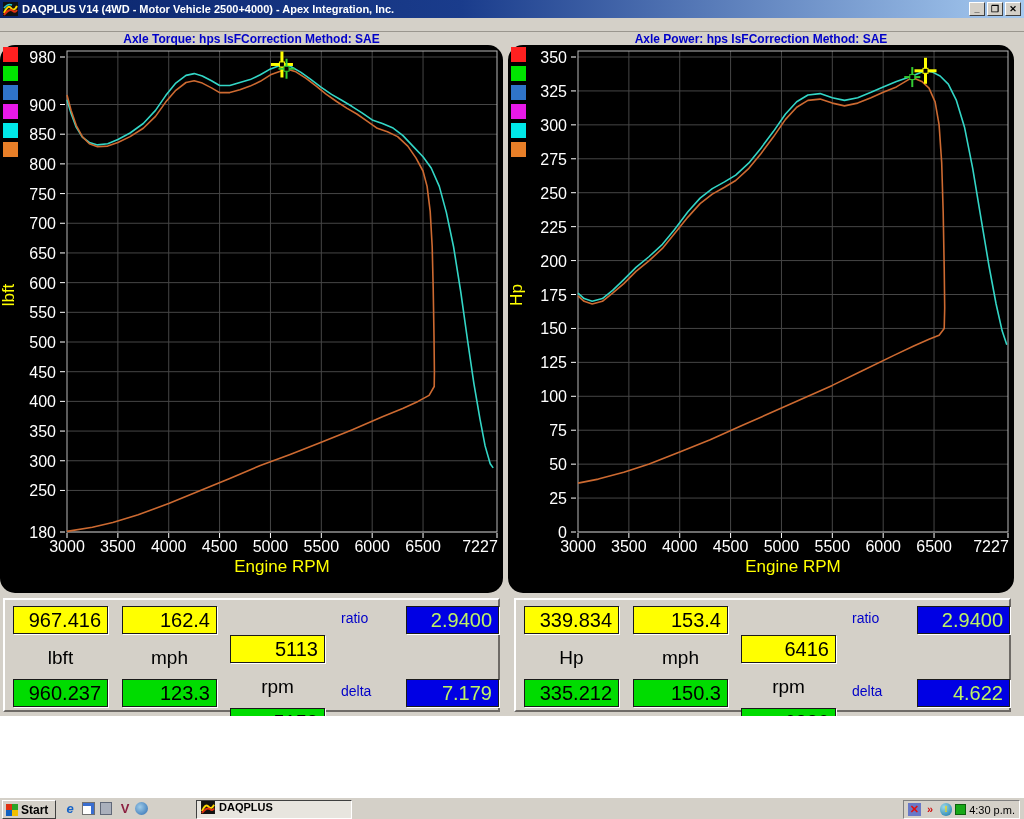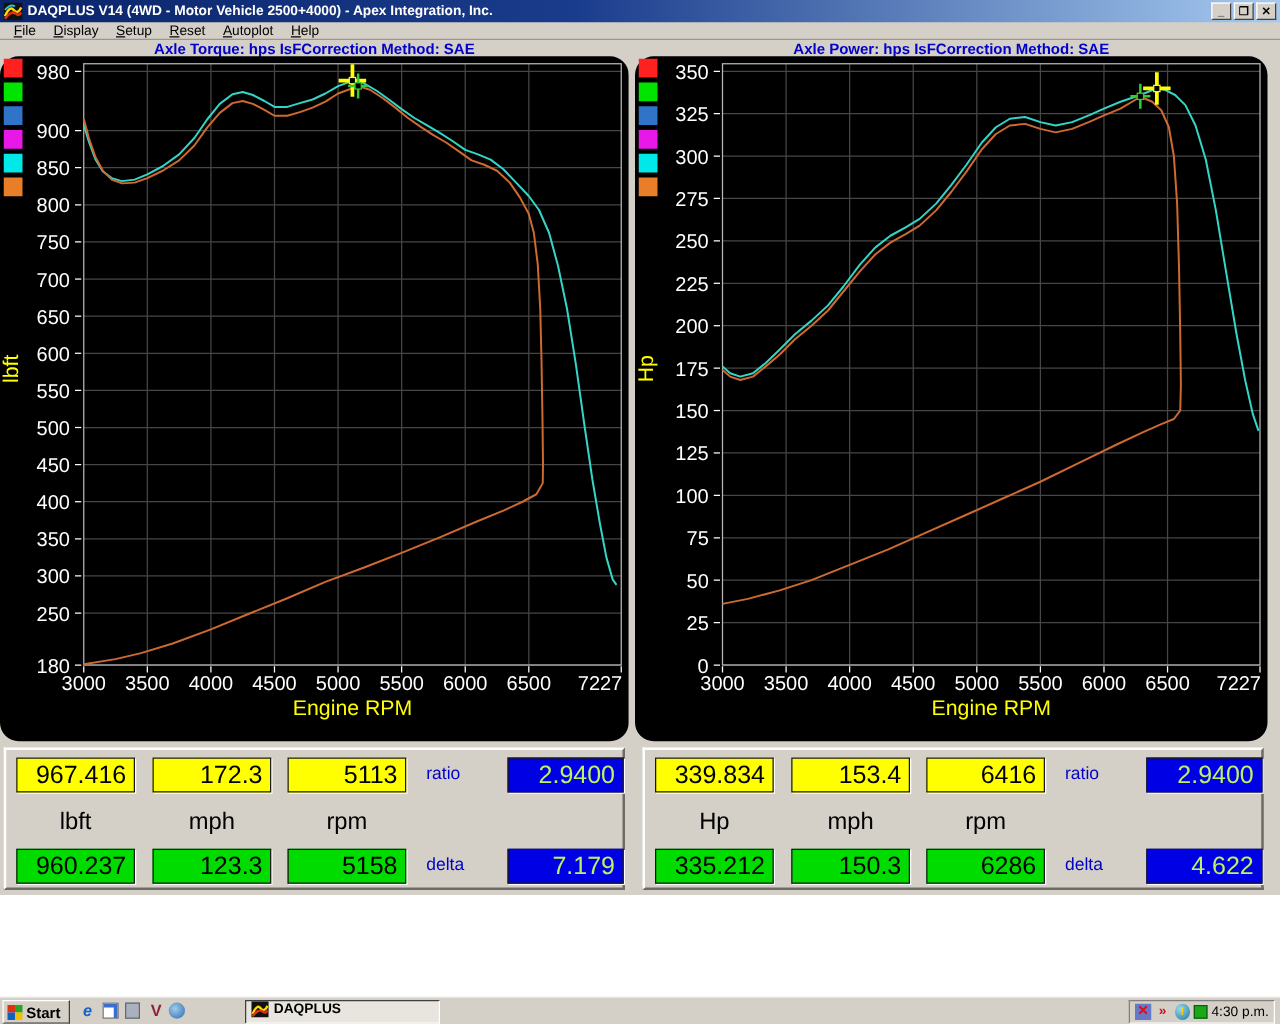--- a/index.html
+++ b/index.html
@@ -42,21 +42,21 @@
   
   .readout { position:absolute; top:598px; width:497px; height:114px;
     background:#d4d0c8; border:2px solid; border-color:#fff #6e6a66 #6e6a66 #fff; }
   #readout0 { left:3px; } #readout1 { left:514px; }
   .vbox { position:absolute; width:95px; height:28px; border:1px solid #1a1a1a;
     font-size:20px; line-height:26px; text-align:right; padding-right:6px; color:#000;
     box-shadow:1px 1px 0 #fff; }
   .vbox.yellow { background:#ffff00; top:6px; }
   .vbox.green  { background:#00dc00; top:79px; }
   .vbox.blue   { background:#0000e4; color:#bef264; width:93px; left:401px; }
-  .c1 { left:8px; } .c2 { left:117px; } .c3 { left:225px; }
+  .c1 { left:8px; } .c2 { left:117px; } .c3 { left:225px;margin-top:29px; }
   .unit-label { position:absolute; top:47px; width:95px; text-align:center;
     font-size:19px; color:#000; }
   .blue-label { position:absolute; left:336px; font-size:14px; color:#0000c8; }
 
   
   .footer { position:absolute; left:0; top:716px; width:1024px; height:81px; background:#fff; }
   .field-row { position:absolute; height:16px; }
 
   
   .taskbar { position:absolute; left:0; top:797px; width:1024px; height:22px;
@@ -93,28 +93,20 @@
       <path d="M1 6 Q5 1 9 3" stroke="#28c8c8" stroke-width="1.5" fill="none"></path>
     </svg>
     <span class="title">DAQPLUS V14 (4WD - Motor Vehicle 2500+4000) - Apex Integration, Inc.</span>
     <span class="winbtns">
       <span class="wbtn">_</span>
       <span class="wbtn">❐</span>
       <span class="wbtn">✕</span>
     </span>
   </div>
 
-  <div class="menubar">
-    <span class="menu-item">File</span>
-    <span class="menu-item">Display</span>
-    <span class="menu-item">Setup</span>
-    <span class="menu-item">Reset</span>
-    <span class="menu-item">Autoplot</span>
-    <span class="menu-item">Help</span>
-  </div>
 
   <div class="headerstrip">
     <div class="chart-header left">
       <span>Axle Torque: hps IsF</span>
       <span>Correction Method: SAE</span>
     </div>
     <div class="chart-header right">
       <span>Axle Power: hps IsF</span>
       <span>Correction Method: SAE</span>
     </div>
@@ -298,21 +290,21 @@
         <line x1="417.49940856399337" y1="12.79671428571428" x2="417.49940856399337" y2="38.79671428571428" stroke="#ffff00" stroke-width="3"></line>
         <line x1="406.49940856399337" y1="25.79671428571428" x2="428.49940856399337" y2="25.79671428571428" stroke="#ffff00" stroke-width="3"></line>
         <rect x="414.99940856399337" y="23.29671428571428" width="5" height="5" fill="#000" stroke="#ffff00"></rect>
         <line x1="404.2748994558789" y1="22.06942857142859" x2="404.2748994558789" y2="42.06942857142859" stroke="#33cc33" stroke-width="2"></line>
         <line x1="396.2748994558789" y1="32.06942857142859" x2="412.2748994558789" y2="32.06942857142859" stroke="#33cc33" stroke-width="2"></line>
         <rect x="401.7748994558789" y="29.56942857142859" width="5" height="5" fill="#000" stroke="#33cc33"></rect>
       </svg></div>
 
   <div class="readout" id="readout0">
     <div class="vbox yellow c1">967.416</div>
-    <div class="vbox yellow c2">172.3</div>
+    <div class="vbox yellow c2">162.4</div>
     <div class="vbox yellow c3">5113</div>
     <div class="blue-label" style="top:10px">ratio</div>
     <div class="vbox blue" style="top:6px">2.9400</div>
     <div class="unit-label c1">lbft</div>
     <div class="unit-label c2">mph</div>
     <div class="unit-label c3">rpm</div>
     <div class="vbox green c1">960.237</div>
     <div class="vbox green c2">123.3</div>
     <div class="vbox green c3">5158</div>
     <div class="blue-label" style="top:83px">delta</div>

